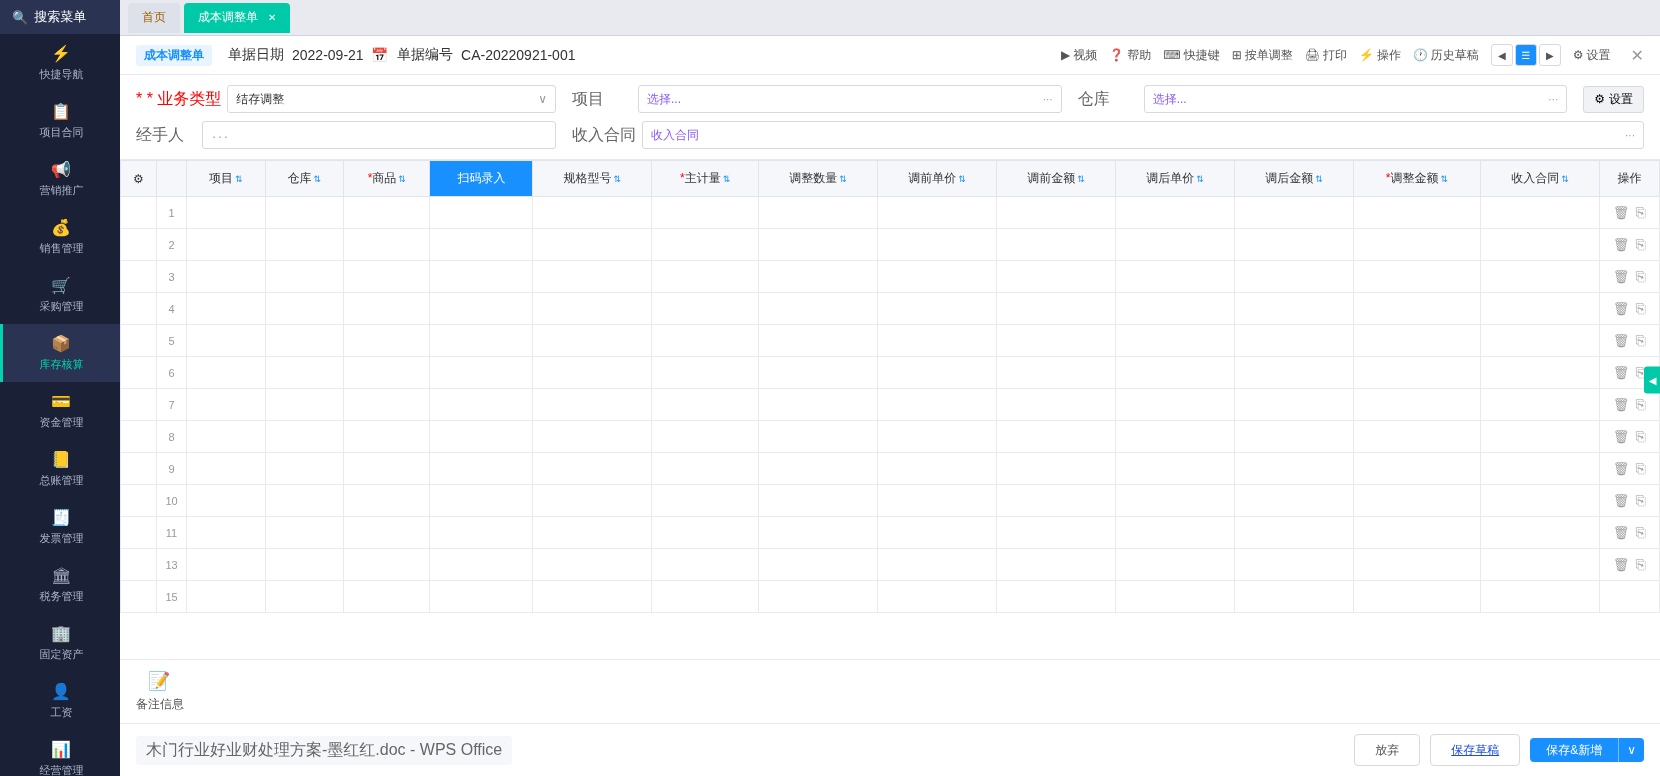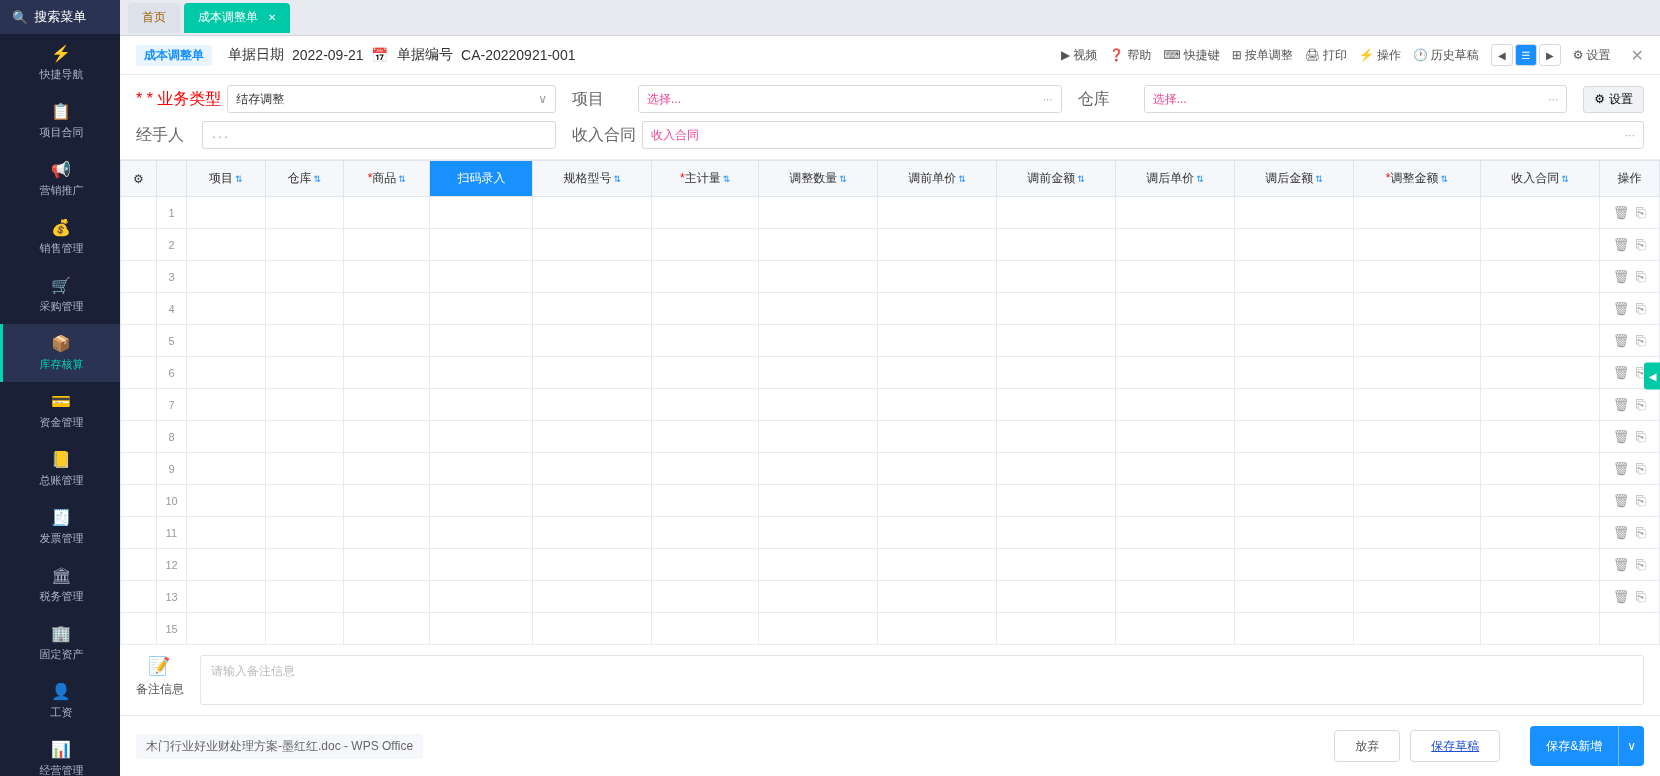--- a/index.html
+++ b/index.html
@@ -166,21 +166,21 @@
       border: 1px solid #d9d9d9;
       border-radius: 3px;
       padding: 0 8px;
       font-size: 12px;
       display: flex;
       align-items: center;
       justify-content: space-between;
       cursor: pointer;
       color: #333;
     }
-    .form-input .placeholder { color: #ec4899; }
+    .form-input .placeholder { color: #8b5cf6; }
     .form-input.has-value { color: #333; }
     .dots-btn { color: #999; font-size: 10px; cursor: pointer; }
 
     
     .table-container {
       flex: 1;
       overflow: auto;
       position: relative;
     }
     table {
@@ -273,21 +273,21 @@
       align-items: center;
       justify-content: flex-end;
       padding: 10px 16px;
       gap: 10px;
       border-top: 1px solid #e8eaef;
       background: #fff;
       flex-shrink: 0;
     }
     .footer-info {
       margin-right: auto;
-      font-size: 12px;
+      font-size: 16px;
       color: #666;
       background: #f5f7fa;
       padding: 4px 10px;
       border-radius: 3px;
     }
     .btn {
       height: 32px;
       padding: 0 20px;
       border-radius: 4px;
       border: 1px solid #d9d9d9;
@@ -296,27 +296,26 @@
       display: flex;
       align-items: center;
       gap: 4px;
     }
     .btn-default { background: #fff; color: #555; }
     .btn-outline { background: #fff; color: #1d4ed8; border-color: #d9d9d9; text-decoration: underline; }
     .btn-save-new {
       background: #1890ff;
       color: #fff;
       border: none;
-      height: 40px;
+      height: 24px;
       border-radius: 4px;
       display: flex;
       align-items: center;
       cursor: pointer;
       font-size: 12px;
-      margin-left: 20px;
     }
     .btn-save-new .main-text {
       padding: 0 16px;
       border-right: 1px solid rgba(255,255,255,0.4);
       height: 100%;
       display: flex;
       align-items: center;
     }
     .btn-save-new .arrow {
       padding: 0 8px;
@@ -799,43 +798,20 @@
       <td></td>
       <td>
         <div class="action-cell">
           <span class="action-btn">🗑</span>
           <span class="action-btn">⎘</span>
         </div>
       </td>
     </tr>
             <tr>
       <td></td>
-      <td class="row-num">12</td>
-      <td></td>
-      <td></td>
-      <td></td>
-      <td></td>
-      <td></td>
-      <td></td>
-      <td></td>
-      <td></td>
-      <td></td>
-      <td></td>
-      <td></td>
-      <td></td>
-      <td></td>
-      <td>
-        <div class="action-cell">
-          <span class="action-btn">🗑</span>
-          <span class="action-btn">⎘</span>
-        </div>
-      </td>
-    </tr>
-            <tr>
-      <td></td>
       <td class="row-num">13</td>
       <td></td>
       <td></td>
       <td></td>
       <td></td>
       <td></td>
       <td></td>
       <td></td>
       <td></td>
       <td></td>
@@ -871,23 +847,20 @@
       </td>
     </tr>
           </tbody>
       </table>
     </div>
 
     <div class="remarks-section">
       <div class="remarks-label">
         <span class="icon">📝</span>
         <span>备注信息</span>
-      </div>
-      <div class="remarks-input">
-        <span style="color:#bbb;">请输入备注信息</span>
       </div>
     </div>
 
     <div class="floating-btn">◀</div>
   </div>
 
   <div class="footer">
     <div class="footer-info">
       <span>木门行业好业财处理方案-墨红红.doc - WPS Office</span>
     </div>

